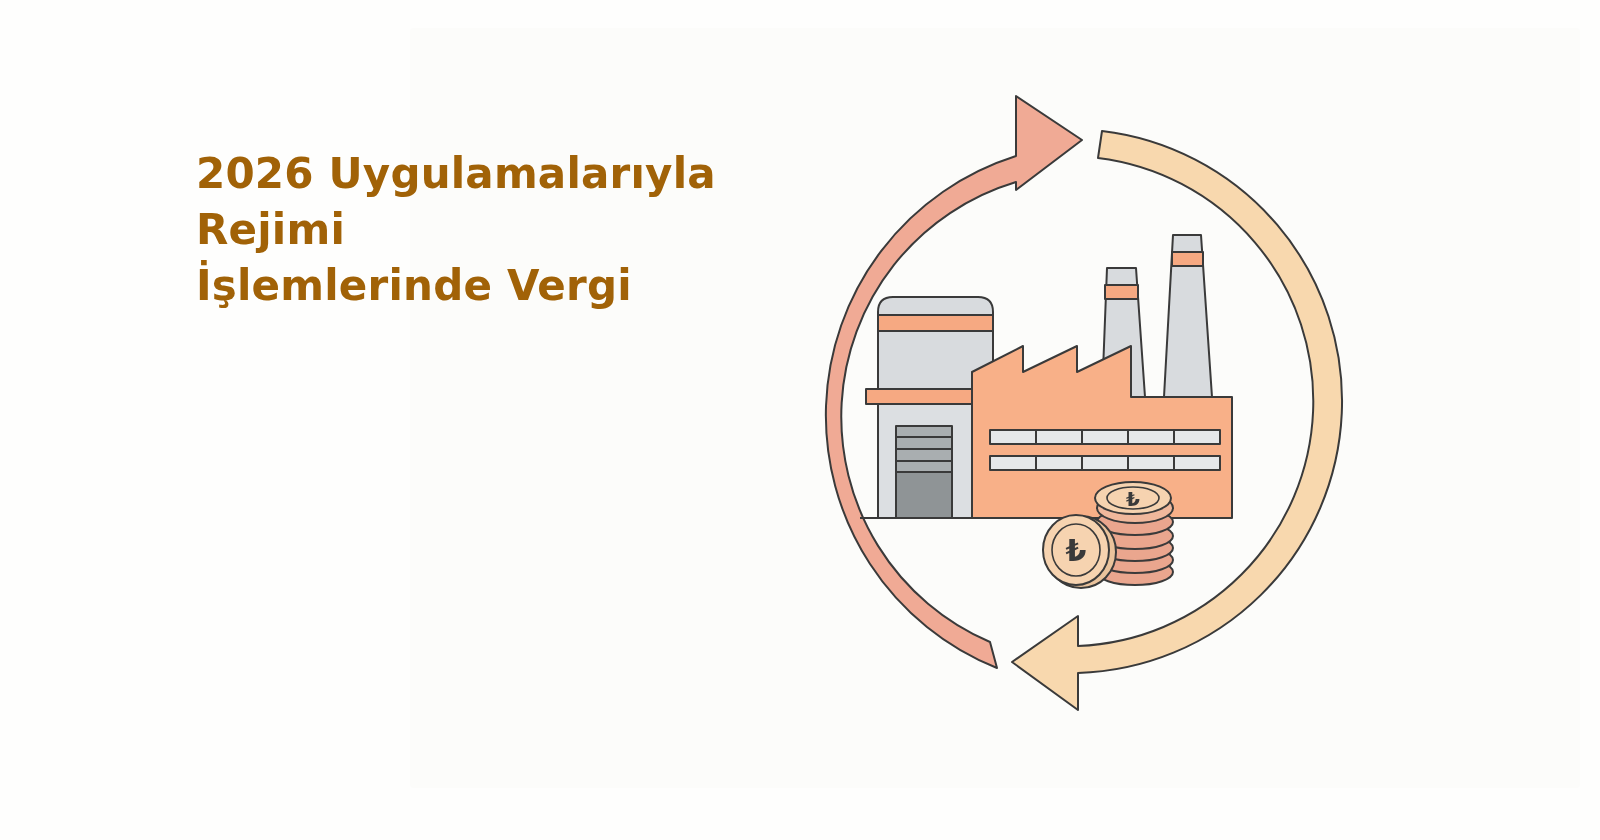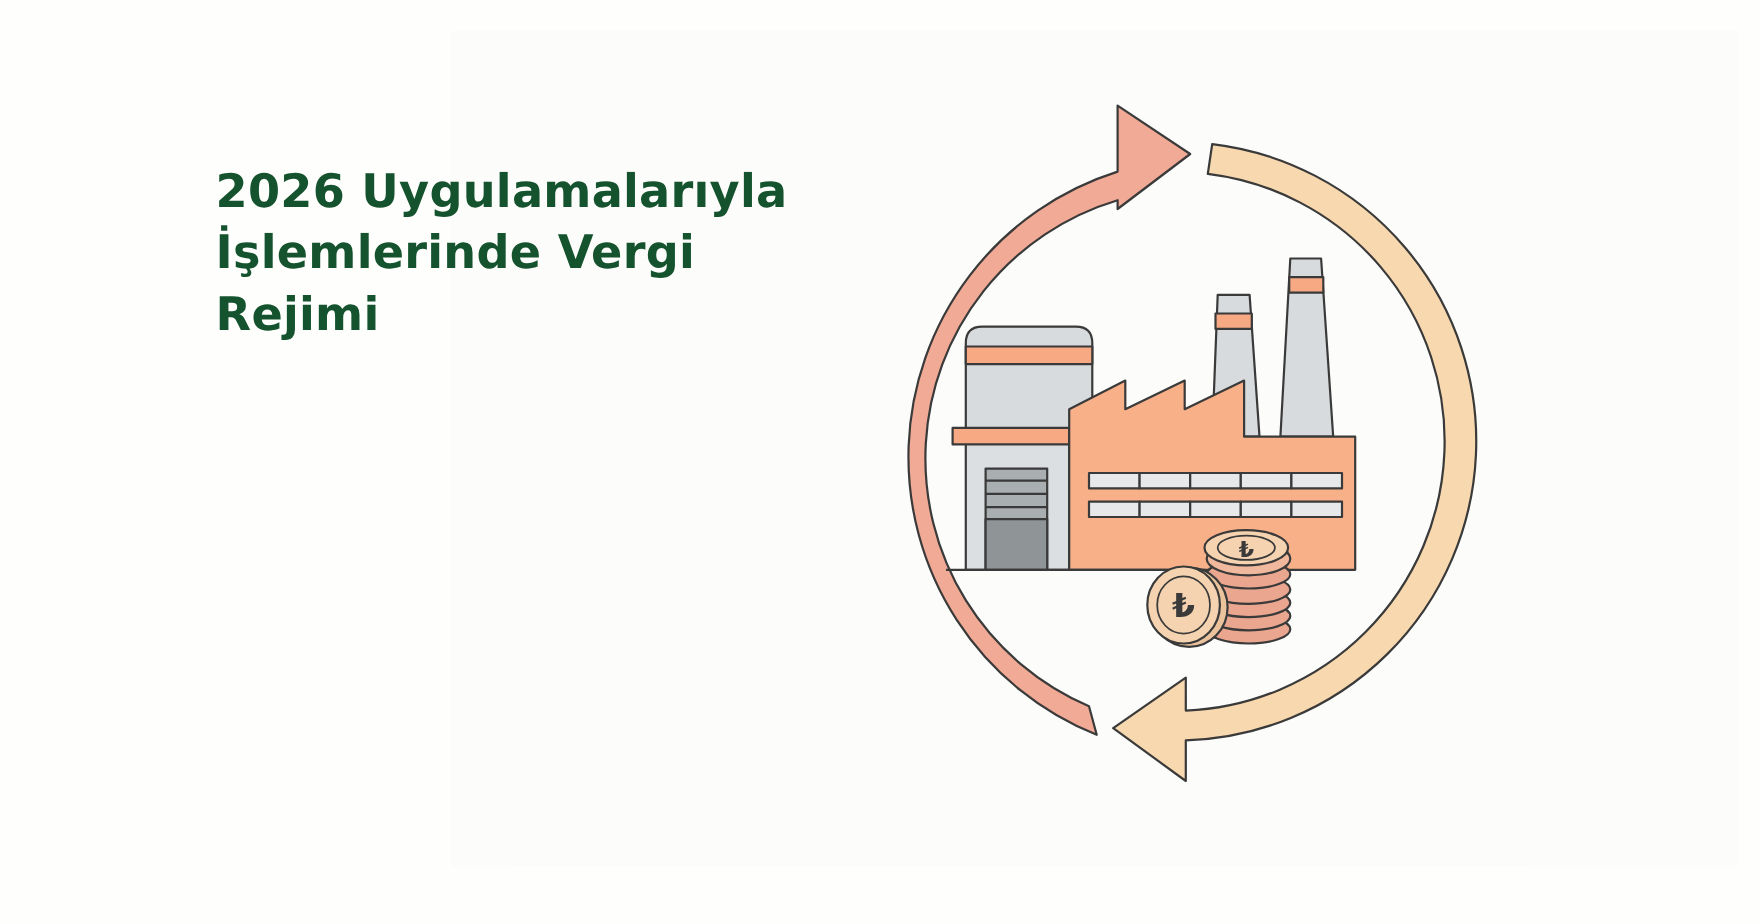--- a/index.html
+++ b/index.html
@@ -28,42 +28,42 @@
     .title {
       position: absolute;
       left: 196px;
       top: 146px;
       width: 560px;
       margin: 0;
       font-family: "DejaVu Sans", sans-serif;
       font-weight: bold;
       font-size: 42px;
       line-height: 56px;
-      color: #14532d;
+      color: #a16207;
       letter-spacing: 0.2px;
     }
     .title span { display: block; white-space: nowrap; }
     .illustration {
       position: absolute;
       left: 760px;
       top: 80px;
       width: 620px;
       height: 660px;
     }
   </style>
 </head>
 <body>
 
 <div class="hero">
   <div class="hero-panel"></div>
 
   <h1 class="title">
     <span>2026 Uygulamalarıyla</span>
+    <span>Rejimi</span>
     <span>İşlemlerinde Vergi</span>
-    <span>Rejimi</span>
   </h1>
 
   <svg class="illustration" viewBox="760 80 620 660" xmlns="http://www.w3.org/2000/svg">
     <defs>
       <linearGradient id="gLeft" x1="0" y1="0" x2="0" y2="1">
         <stop offset="0" stop-color="#f4ad90"></stop>
         <stop offset="1" stop-color="#ee a39a"></stop>
       </linearGradient>
       <linearGradient id="gRight" x1="0" y1="0" x2="0" y2="1">
         <stop offset="0" stop-color="#f9dcb4"></stop>

